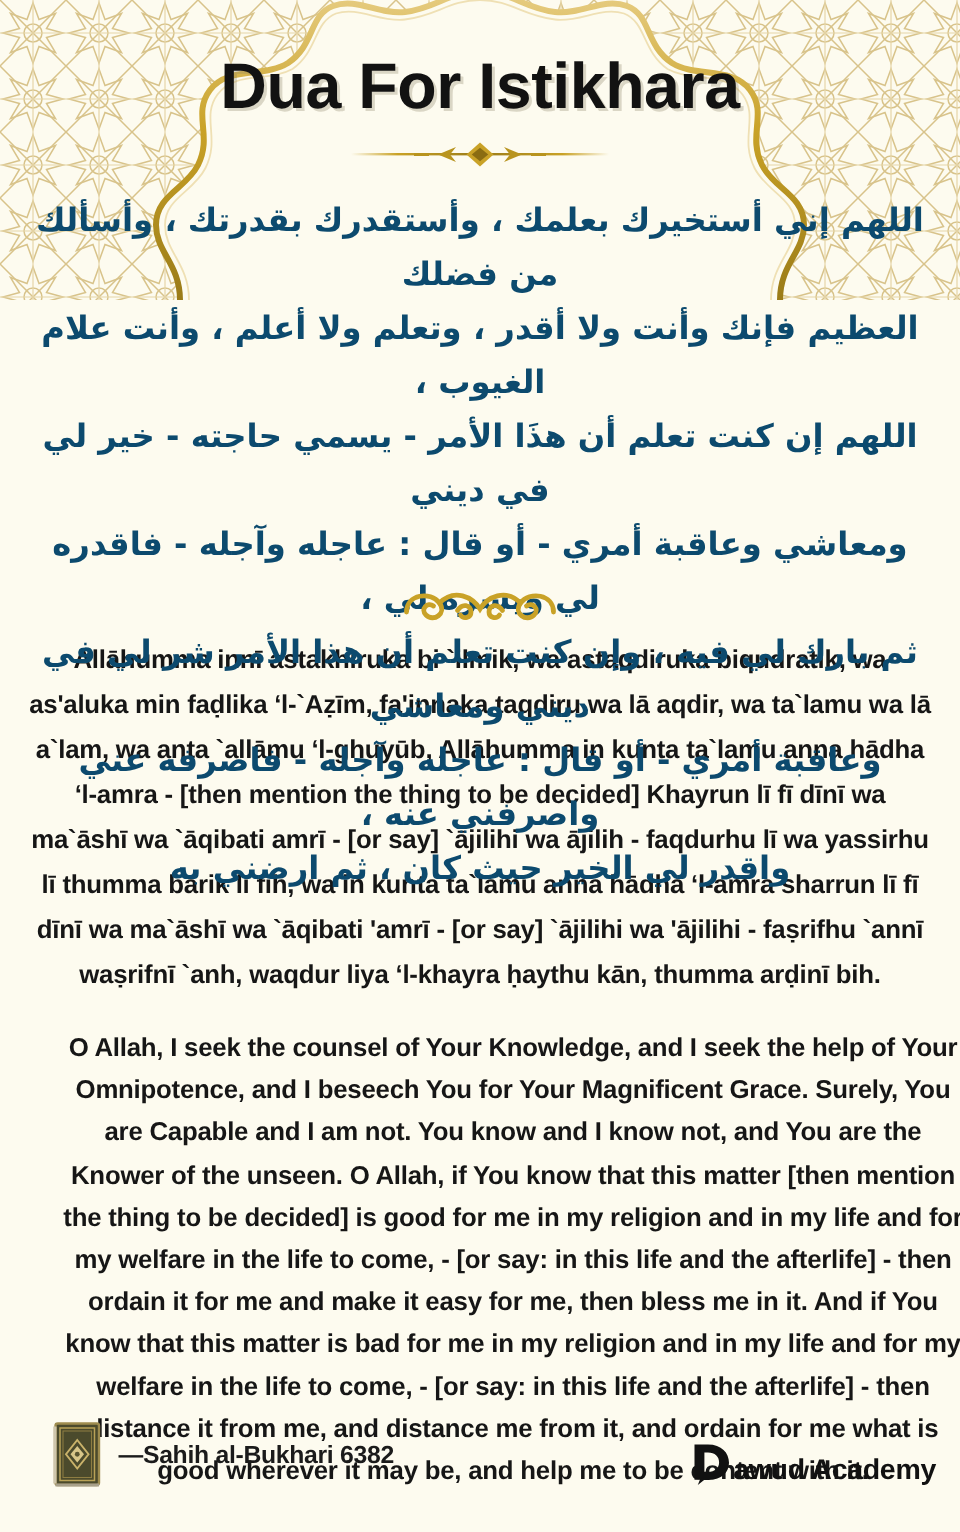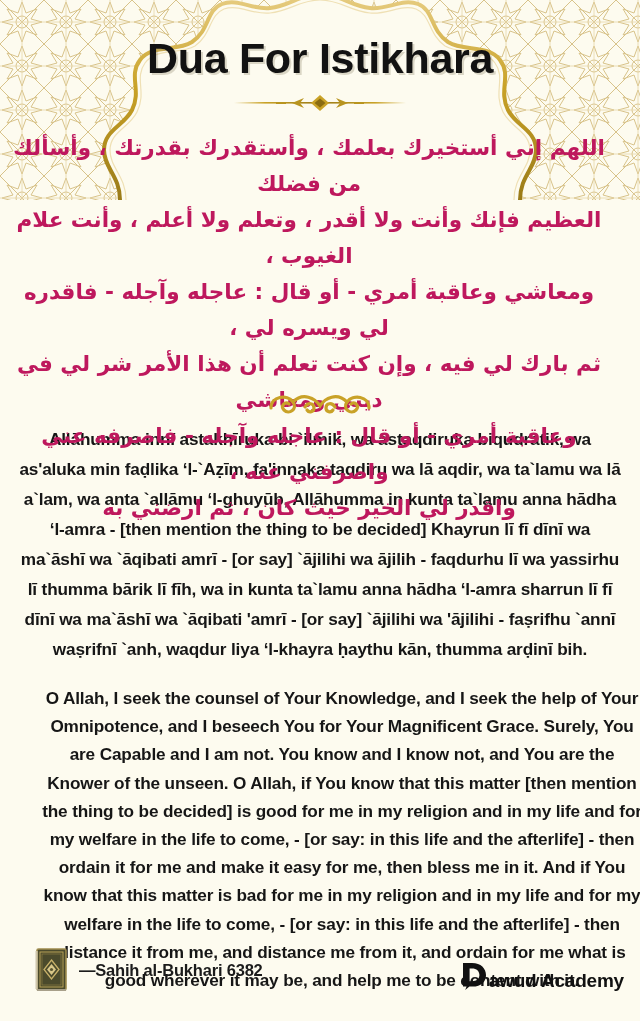--- a/index.html
+++ b/index.html
@@ -59,25 +59,25 @@
     top: 90px;
     left: 230px;
     width: 180px;
     height: 26px;
     z-index: 5;
   }
 
   .arabic {
     position: absolute;
     top: 130px;
-    left: 11px;
+    left: 22px;
     width: 596px;
     direction: rtl;
     text-align: center;
-    color: #be185d;
+    color: #0c4a6e;
     font-family: "DejaVu Sans", "Liberation Sans", sans-serif;
     font-size: 21.5px;
     font-weight: bold;
     line-height: 36px;
     z-index: 5;
   }
 
   .flourish {
     position: absolute;
     top: 388px;
@@ -253,20 +253,21 @@
     <path d="M118 13 L106 8 L110 13 L106 18 Z" fill="#b8941f"></path>
     <path d="M90 5 L99 13 L90 21 L81 13 Z" fill="#c9a227"></path>
     <path d="M90 8.5 L95.5 13 L90 17.5 L84.5 13 Z" fill="#8a6c12"></path>
     <rect x="46" y="12.2" width="10" height="1.8" fill="#b8941f"></rect>
     <rect x="124" y="12.2" width="10" height="1.8" fill="#b8941f"></rect>
   </svg>
 
   <div class="arabic">
     <div>اللهم إني أستخيرك بعلمك ، وأستقدرك بقدرتك ، وأسألك من فضلك</div>
     <div>العظيم فإنك وأنت ولا أقدر ، وتعلم ولا أعلم ، وأنت علام الغيوب ،</div>
+    <div>اللهم إن كنت تعلم أن هذَا الأمر - يسمي حاجته - خير لي في ديني</div>
     <div>ومعاشي وعاقبة أمري - أو قال : عاجله وآجله - فاقدره لي ويسره لي ،</div>
     <div>ثم بارك لي فيه ، وإن كنت تعلم أن هذا الأمر شر لي في ديني ومعاشي</div>
     <div>وعاقبة أمري - أو قال : عاجله وآجله - فاصرفه عني واصرفني عنه ،</div>
     <div>واقدر لي الخير حيث كان ، ثم ارضني به</div>
   </div>
 
   <svg class="flourish" viewBox="0 0 270 34">
     <defs>
       <linearGradient id="fl" x1="0" y1="0" x2="1" y2="0">
         <stop offset="0%" stop-color="#e4cd86"></stop>

